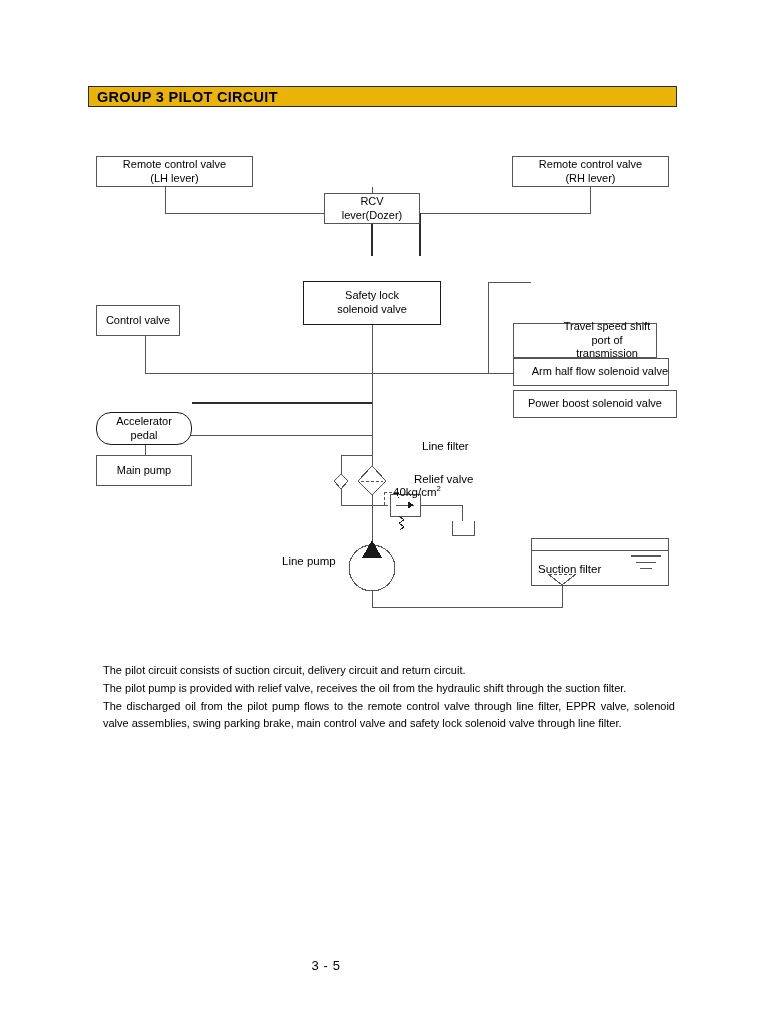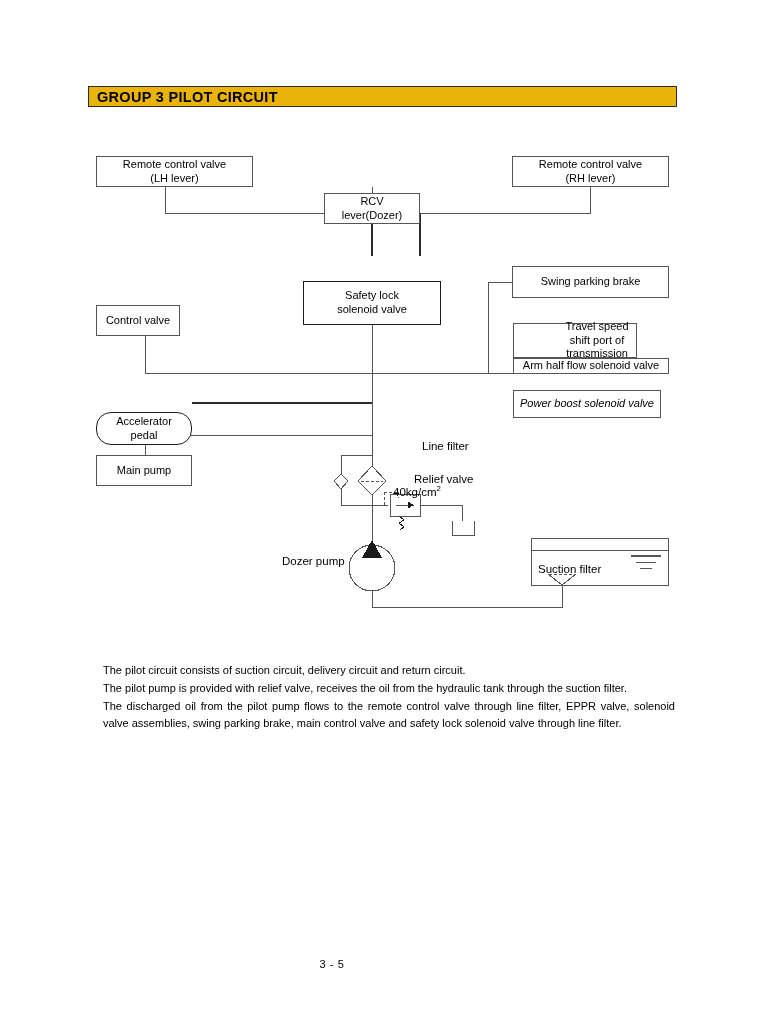--- a/index.html
+++ b/index.html
@@ -81,25 +81,25 @@
     font-size: 11px;
     line-height: 1.62;
     text-align: justify;
   }
   #body-text p { margin: 0; }
   #body-text p.last { text-align: justify; text-align-last: left; }
 
   
   #page-number {
     position: absolute;
-    left: 6px;
+    left: 0;
     top: 958px;
     width: 652px;
     text-align: center;
-    font-size: 11px;
+    font-size: 13px;
     letter-spacing: 0.6px;
   }
 </style>
 </head>
 <body>
 
 <div id="header-bar">
   <div id="header-title">GROUP  3  PILOT CIRCUIT</div>
 </div>
 
@@ -192,40 +192,37 @@
     </span>
   </div>
 
   <div class="dg-box heavy" style="left:303px; top:256px; width:138px; height:44px;">
     <span>
       <span>Safety lock</span><br>
       <span>solenoid valve</span>
     </span>
   </div>
 
-  <div class="dg-box" style="left:512px; top:266px; width:157px; height:32px;">
-    <span>Swing parking brake</span>
-  </div>
 
   <div class="dg-box" style="left:96px;  top:305px; width:84px;  height:31px;">
     <span>Control valve</span>
   </div>
 
-  <div class="dg-box" style="left:513px; top:323px; width:124px; height:35px;padding-left:44px;">
+  <div class="dg-box" style="left:513px; top:323px; width:144px; height:35px;padding-left:44px;">
     <span>
       <span>Travel speed shift port of</span><br>
       <span>transmission</span>
     </span>
   </div>
 
-  <div class="dg-box" style="left:513px; top:358px; width:156px; height:16px;">
+  <div class="dg-box" style="left:513px; top:358px; width:156px; height:28px;justify-content:flex-end;">
     <span>Arm half flow solenoid valve</span>
   </div>
 
-  <div class="dg-box" style="left:513px; top:390px; width:148px; height:28px;font-style:italic;">
+  <div class="dg-box" style="left:513px; top:390px; width:164px; height:28px;">
     <span>Power boost solenoid valve</span>
   </div>
 
   <div class="dg-box heavy" style="left:96px;  top:387px; width:96px;  height:33px;border-radius:15px;">
     <span>
       <span>Accelerator</span><br>
       <span>pedal</span>
     </span>
   </div>
 
@@ -234,25 +231,25 @@
   </div>
 
   <div class="dg-label" style="left:378px; top:439px;padding-left:44px;">Line filter</div>
 
   <div class="dg-label" style="left:414px; top:472px;">Relief valve</div>
 
   <div class="dg-label" style="left:393px; top:485px;">
     <span>40kg/cm</span><sup class="u2">2</sup>
   </div>
 
-  <div class="dg-label" style="left:282px; top:554px;">Dozer pump</div>
+  <div class="dg-label" style="left:282px; top:554px;">Line pump</div>
 
   <div class="dg-label" style="left:538px; top:562px;">Suction filter</div>
 
 </div>
 
 <div id="body-text">
   <p>The pilot circuit consists of suction circuit, delivery circuit and return circuit.</p>
-  <p>The pilot pump is provided with relief valve, receives the oil from the hydraulic tank through the suction filter.</p>
+  <p>The pilot pump is provided with relief valve, receives the oil from the hydraulic shift through the suction filter.</p>
   <p class="last">The discharged oil from the pilot pump flows to the remote control valve through line filter, EPPR valve, solenoid valve assemblies, swing parking brake, main control valve and safety lock solenoid valve through line filter.</p>
 </div>
 
 <div id="page-number">3 - 5</div>
 
 </body></html>

